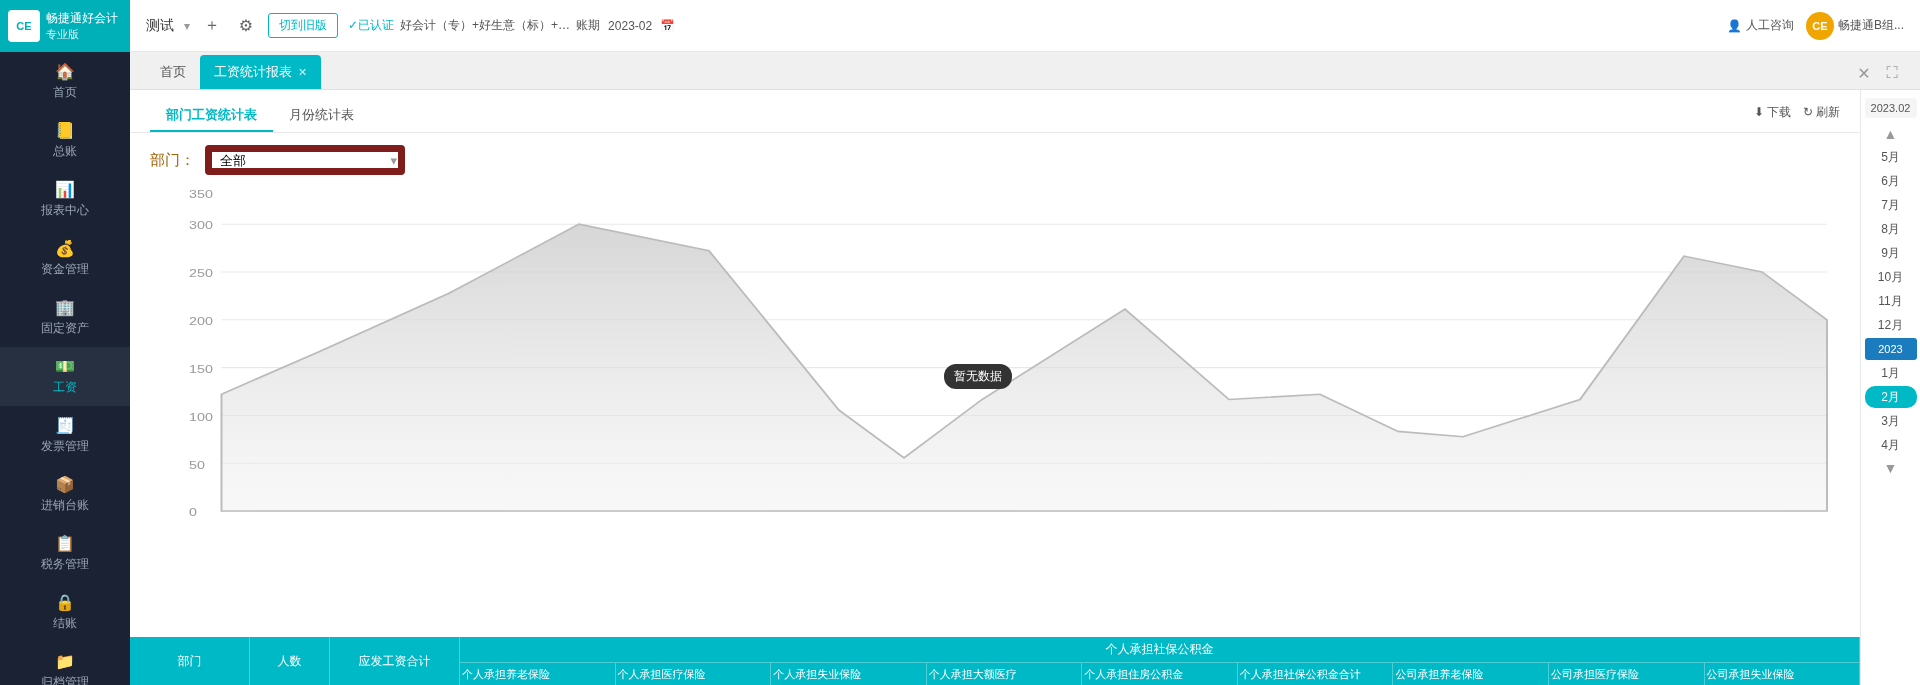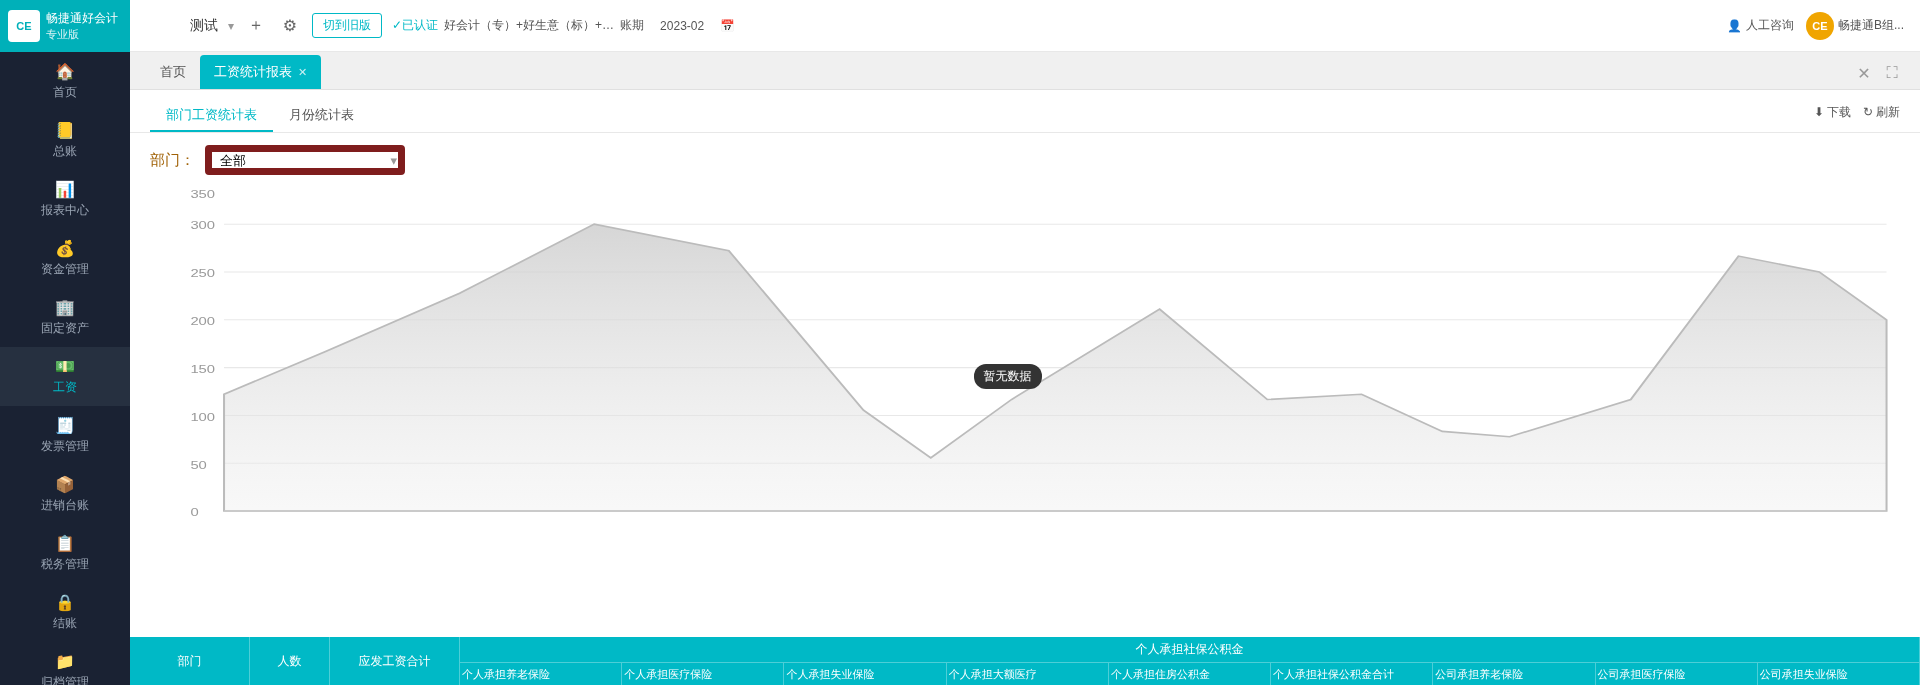--- a/index.html
+++ b/index.html
@@ -66,41 +66,41 @@
     
     .topbar {
       height: 52px;
       background: white;
       border-bottom: 1px solid #e8e8e8;
       display: flex;
       align-items: center;
       padding: 0 16px;
       gap: 10px;
     }
-    .topbar-company { font-size: 14px; color: #333; font-weight: 500; margin-left: 44px; }
+    .topbar-company { font-size: 14px; color: #333; font-weight: 500; }
     .topbar-arrow { color: #999; font-size: 12px; }
     .topbar-icon-btn {
       width: 24px; height: 24px;
       border: none; background: none;
       cursor: pointer; color: #666; font-size: 16px;
       display: flex; align-items: center; justify-content: center;
     }
     .btn-old {
       border: 1px solid #00b9c6;
       color: #00b9c6;
       background: white;
       padding: 3px 10px;
       border-radius: 3px;
       cursor: pointer;
       font-size: 12px;
     }
     .topbar-badges { display: flex; gap: 6px; align-items: center; flex: 1; }
     .badge-certified { color: #00b9c6; font-size: 12px; }
     .badge-text { color: #555; font-size: 12px; }
-    .badge-period { color: #555; font-size: 12px; display: flex; align-items: center; gap: 16px; }
+    .badge-period { color: #555; font-size: 12px; display: flex; align-items: center; gap: 8px; }
     .topbar-right { margin-left: auto; display: flex; align-items: center; gap: 12px; }
     .topbar-right-btn { color: #555; font-size: 12px; cursor: pointer; display: flex; align-items: center; gap: 4px; }
     .user-avatar { width: 28px; height: 28px; border-radius: 50%; background: #f0a500; display: flex; align-items: center; justify-content: center; color: white; font-size: 11px; font-weight: bold; }
 
     
     .tabs-bar {
       background: #f0f0f0;
       border-bottom: 1px solid #e0e0e0;
       display: flex;
       align-items: flex-end;
@@ -150,21 +150,21 @@
     .sub-tab {
       padding: 6px 16px;
       cursor: pointer;
       font-size: 13px;
       color: #555;
       border-bottom: 2px solid transparent;
     }
     .sub-tab.active {
       color: #00b9c6;
       border-bottom: 2px solid #00b9c6;
-      font-weight: 400;
+      font-weight: 700;
     }
     .sub-tabs-right { margin-left: auto; display: flex; gap: 12px; align-items: center; padding-bottom: 8px; }
     .sub-tab-action { color: #555; font-size: 12px; cursor: pointer; display: flex; align-items: center; gap: 3px; }
 
     
     .filter-bar {
       display: flex;
       align-items: center;
       padding: 12px 20px;
       gap: 10px;
@@ -520,15 +520,36 @@
             <div class="col-sub">个人承担社保公积金合计</div>
             <div class="col-sub">公司承担养老保险</div>
             <div class="col-sub">公司承担医疗保险</div>
             <div class="col-sub" style="border-right:none;">公司承担失业保险</div>
           </div>
         </div>
       </div>
 
     </div>
 
+    <div class="right-panel">
+      <div class="date-display">2023.02</div>
+      <div class="year-nav">▲</div>
+
+      <div class="month-item">5月</div>
+      <div class="month-item">6月</div>
+      <div class="month-item">7月</div>
+      <div class="month-item">8月</div>
+      <div class="month-item">9月</div>
+      <div class="month-item">10月</div>
+      <div class="month-item">11月</div>
+      <div class="month-item">12月</div>
+
+      <div class="month-item year-label">2023</div>
+
+      <div class="month-item">1月</div>
+      <div class="month-item active">2月</div>
+      <div class="month-item">3月</div>
+      <div class="month-item">4月</div>
+      <div class="year-nav">▼</div>
+    </div>
 
   </div>
 </div>
 
 </body></html>

